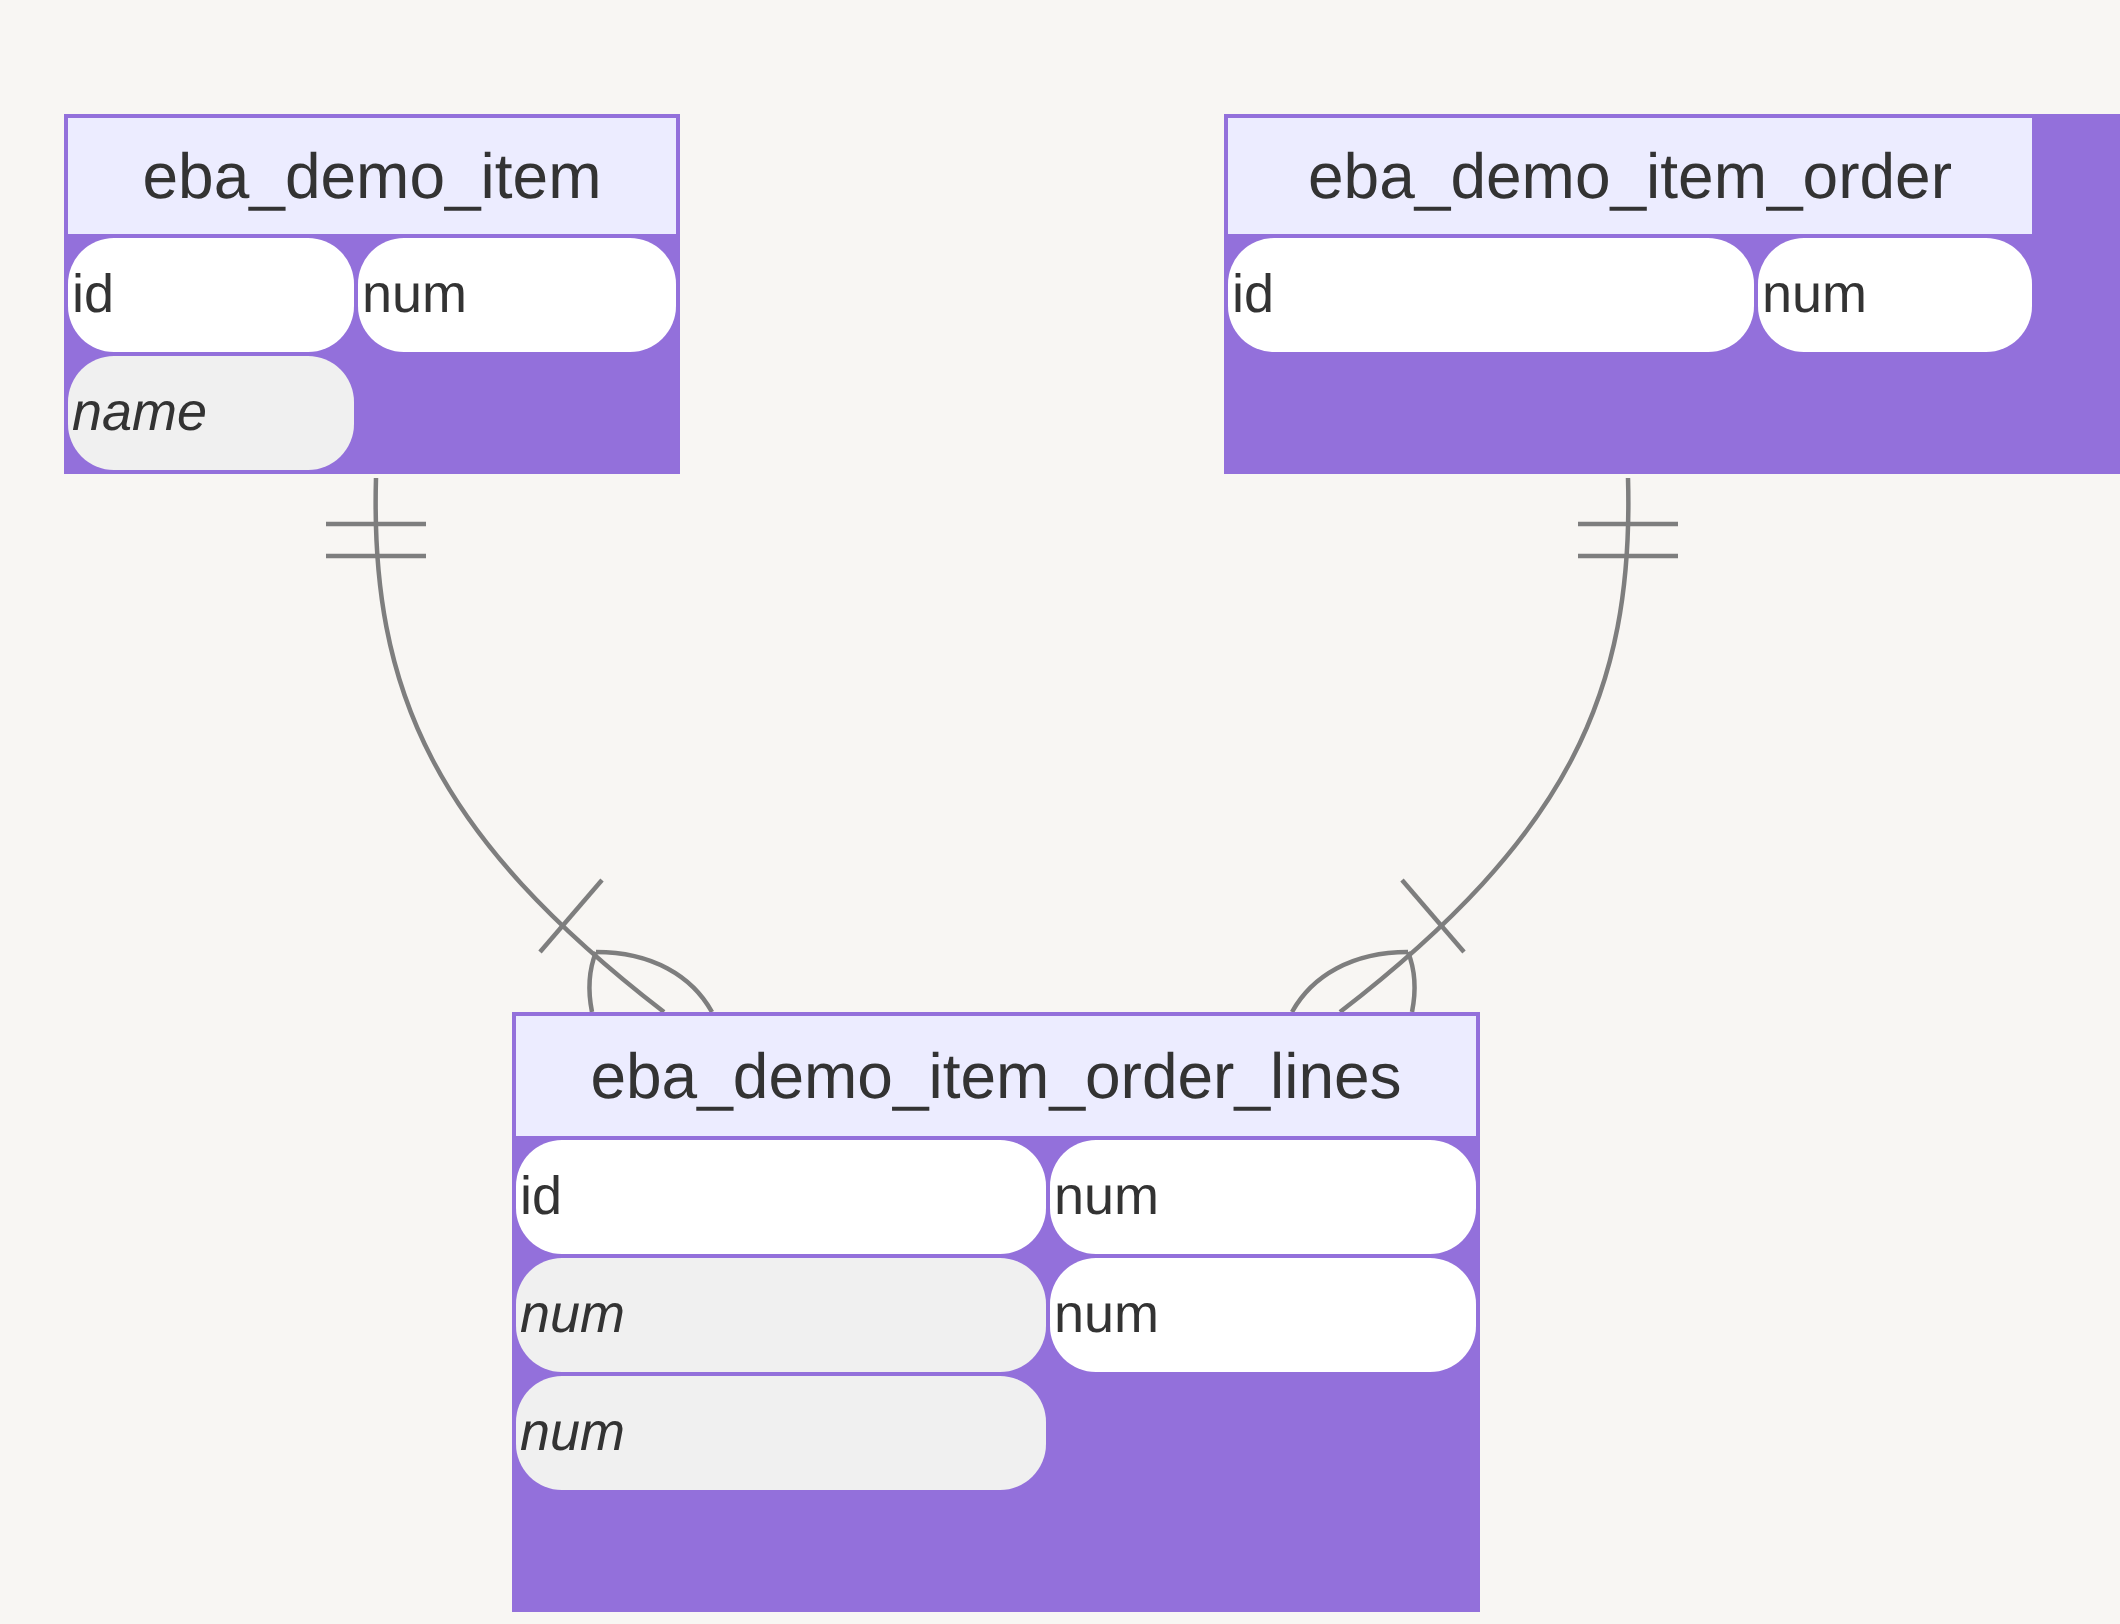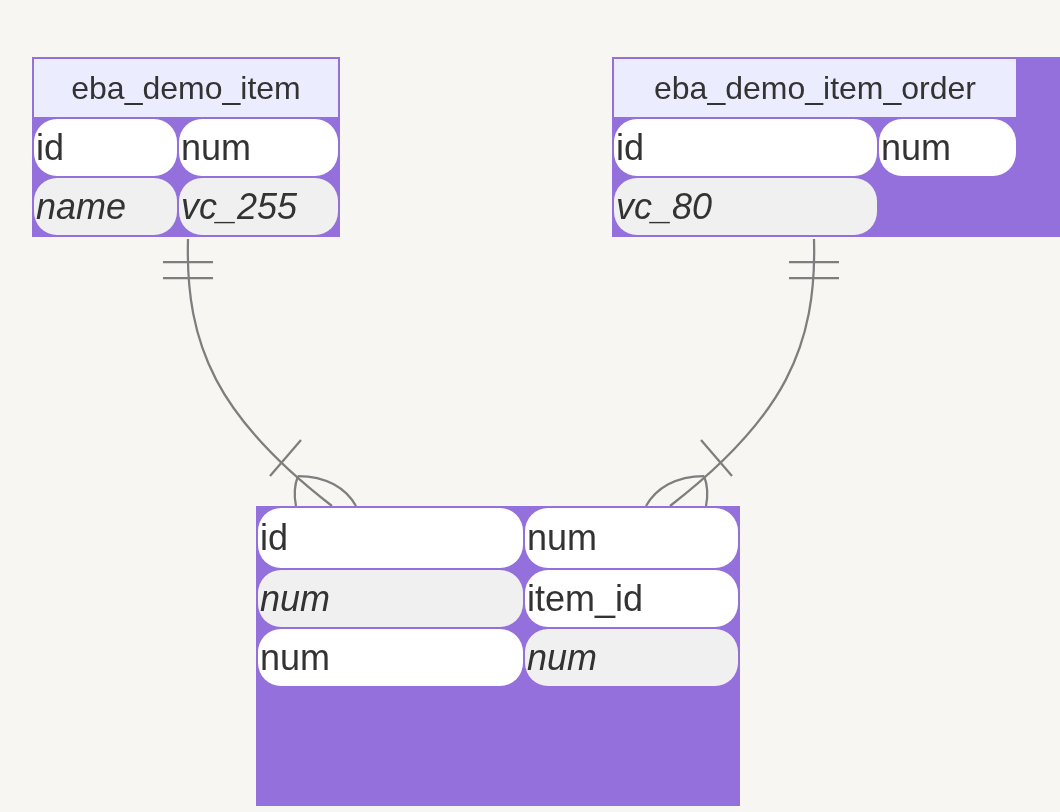--- a/index.html
+++ b/index.html
@@ -35,21 +35,21 @@
     display: flex;
     align-items: center;
     justify-content: center;
     font-size: 32px;
     color: var(--text);
   }
   .cell {
     display: flex;
     align-items: center;
     padding: 0 2px;
-    font-size: 36px;
+    font-size: 27px;
     background: var(--row-fill);
     color: var(--text);
     border-radius: 23px;
   }
   .cell.alt { background: var(--row-alt-fill); font-style: italic; }
 
   
   #entity-item  { left: 32px;  top: 41px;  width: 308px; grid-template-columns: 143px 159px; grid-template-rows: 58px 57px 57px; }
   #entity-order { left: 612px; top: 41px;  width: 479px; grid-template-columns: 263px 137px; grid-template-rows: 58px 57px 57px; }
   #entity-lines { left: 256px; top: 490px; width: 484px; grid-template-columns: 265px 213px; grid-template-rows: 60px 57px 57px 57px 57px; }
@@ -85,32 +85,30 @@
       <path d="M 704 460 C 708 470, 708 480, 706 490"></path>
       <path d="M 704 460 C 676 460, 656 472, 646 490"></path>
     </g>
   </svg>
 
   <div class="entity" id="entity-item">
     <div class="entity-title">eba_demo_item</div>
     <div class="cell">id</div>
     <div class="cell">num</div>
     <div class="cell alt">name</div>
-    <div class="cell alt">vc_255</div>
   </div>
 
   <div class="entity" id="entity-order">
     <div class="entity-title">eba_demo_item_order</div>
     <div class="cell">id</div>
     <div class="cell">num</div>
-    <div class="cell alt">vc_80</div>
   </div>
 
   <div class="entity" id="entity-lines">
+    <div class="entity-title">eba_demo_item_order_lines</div>
     <div class="cell">id</div>
     <div class="cell">num</div>
     <div class="cell alt">num</div>
-    <div class="cell">item_id</div>
     <div class="cell">num</div>
     <div class="cell alt">num</div>
   </div>
 
 </div>
 
 </body></html>

